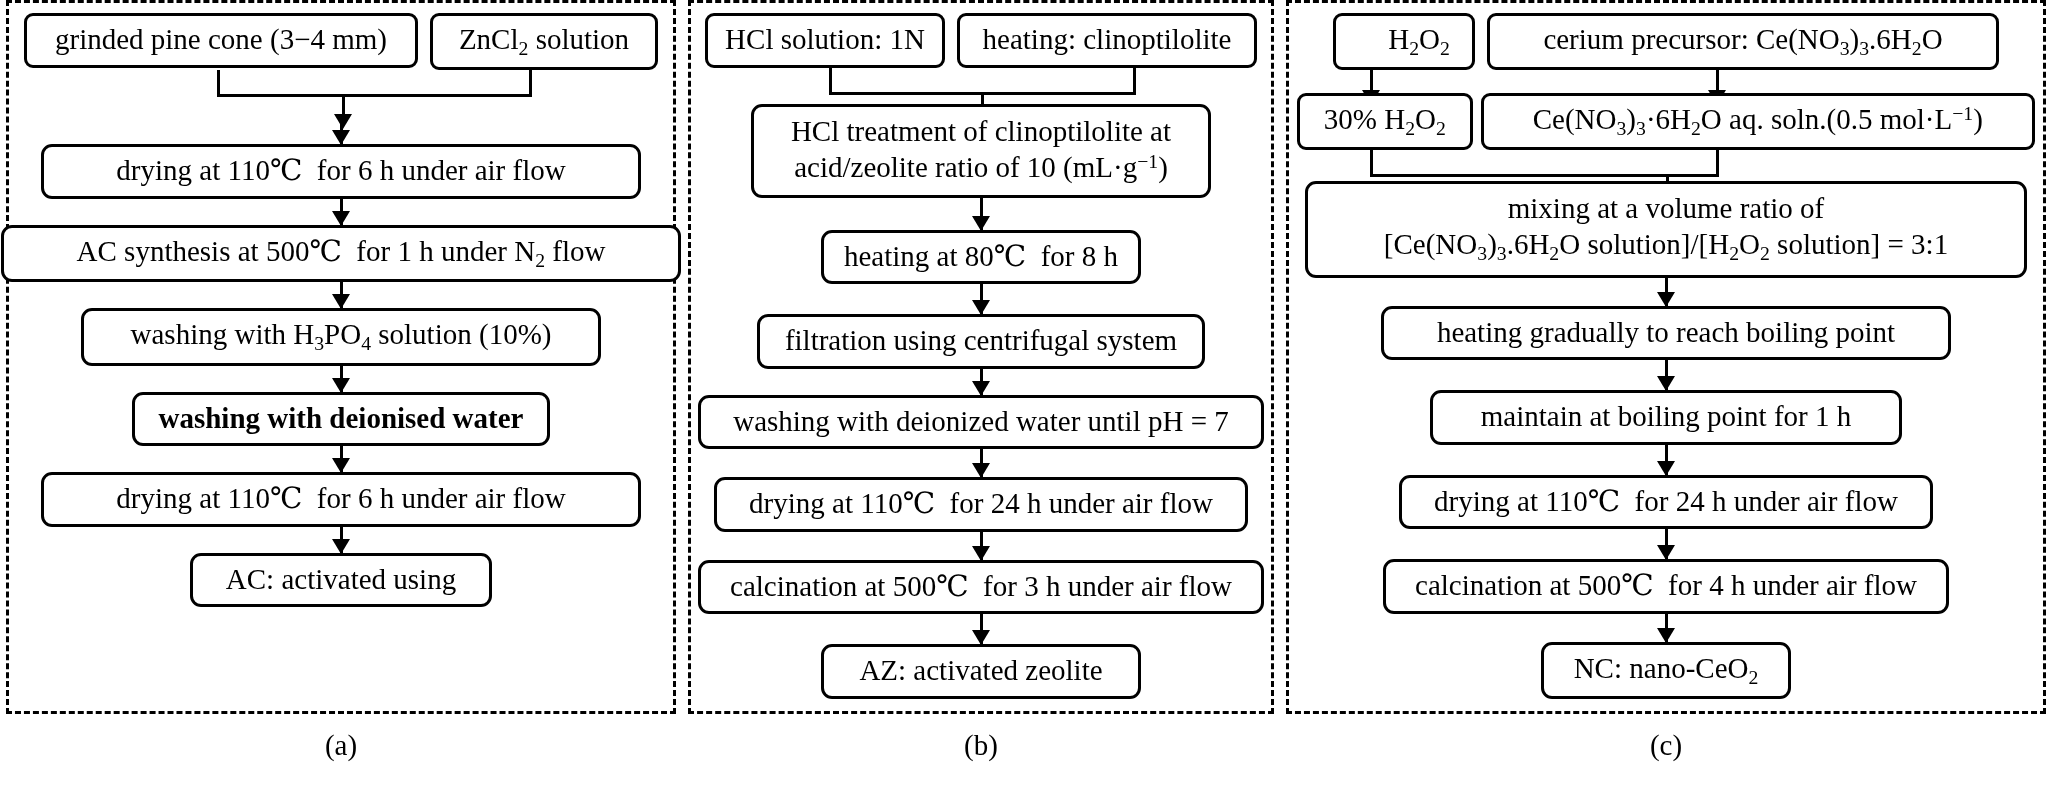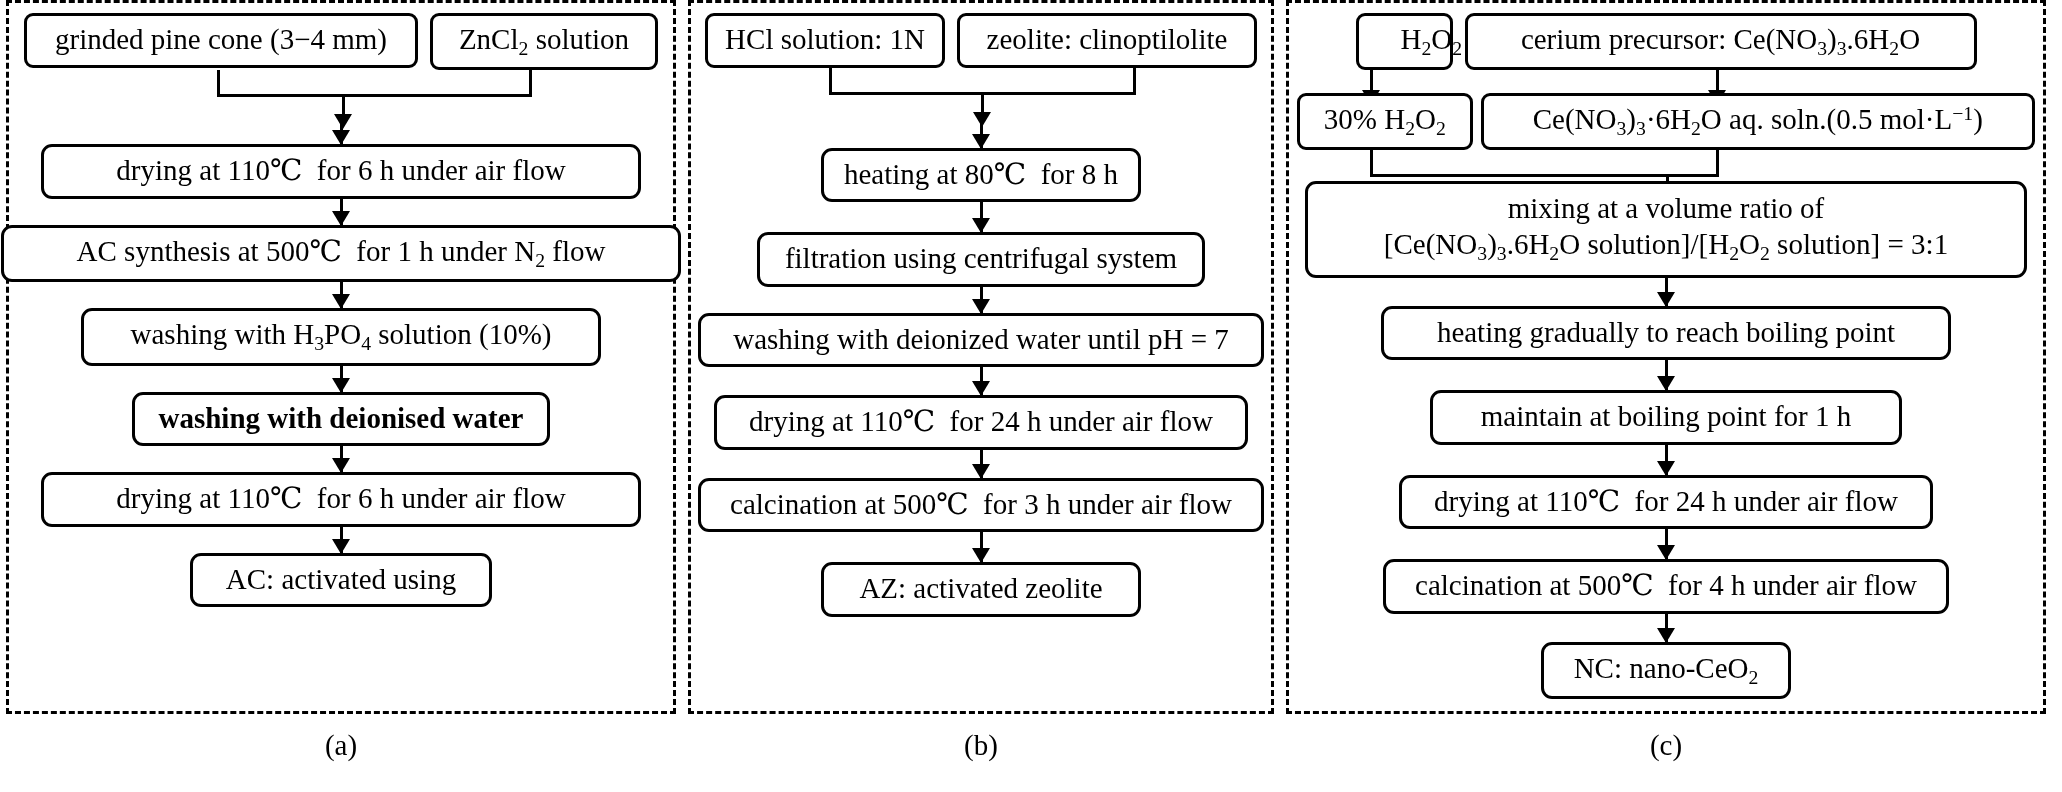--- a/index.html
+++ b/index.html
@@ -155,32 +155,36 @@
   </div>
 
   <div class="panel panel-b">
     <div class="panel-frame">
 
       <div class="row" style="width:100%;">
         <div class="box sq" style="width:240px;">
           HCl solution: 1N
         </div>
         <div class="box sq" style="width:300px;">
-          zeolite: clinoptilolite
+          heating: clinoptilolite
         </div>
       </div>
 
       <div class="merge" style="height:48px;">
         <div class="stem" style="left:130px;height:26px;"></div>
         <div class="stem" style="left:434px;height:26px;"></div>
         <div class="bar" style="left:130px;top:24px;width:307px;"></div>
         <div class="drop" style="left:282px;top:24px;height:22px;"></div>
         <div class="head" style="left:274px;top:44px;"></div>
       </div>
 
+      <div class="box two-line" style="width:460px;">
+        HCl treatment of clinoptilolite at<br>
+        acid/zeolite ratio of 10 (mL·g<sup>−1</sup>)
+      </div>
 
       <div class="arrow" style="height:32px;"></div>
       <div class="box" style="width:320px;">
         heating at 80℃&nbsp; for 8 h
       </div>
 
       <div class="arrow" style="height:30px;"></div>
       <div class="box" style="width:448px;">
         filtration using centrifugal system
       </div>
@@ -206,21 +210,21 @@
       </div>
 
     </div>
     <div class="panel-label">(b)</div>
   </div>
 
   <div class="panel panel-c">
     <div class="panel-frame">
 
       <div class="row" style="width:100%;align-items:flex-start;">
-        <div class="box sq" style="width:97px;padding-left:42px;">
+        <div class="box sq" style="width:142px;padding-left:42px;">
           H<sub>2</sub>O<sub>2</sub>
         </div>
         <div class="box sq" style="width:512px;">
           cerium precursor: Ce(NO<sub>3</sub>)<sub>3</sub>.6H<sub>2</sub>O
         </div>
       </div>
 
       <div class="merge" style="height:36px;">
         <div class="stem" style="left:73px;height:22px;"></div>
         <div class="head" style="left:65px;top:20px;"></div>

